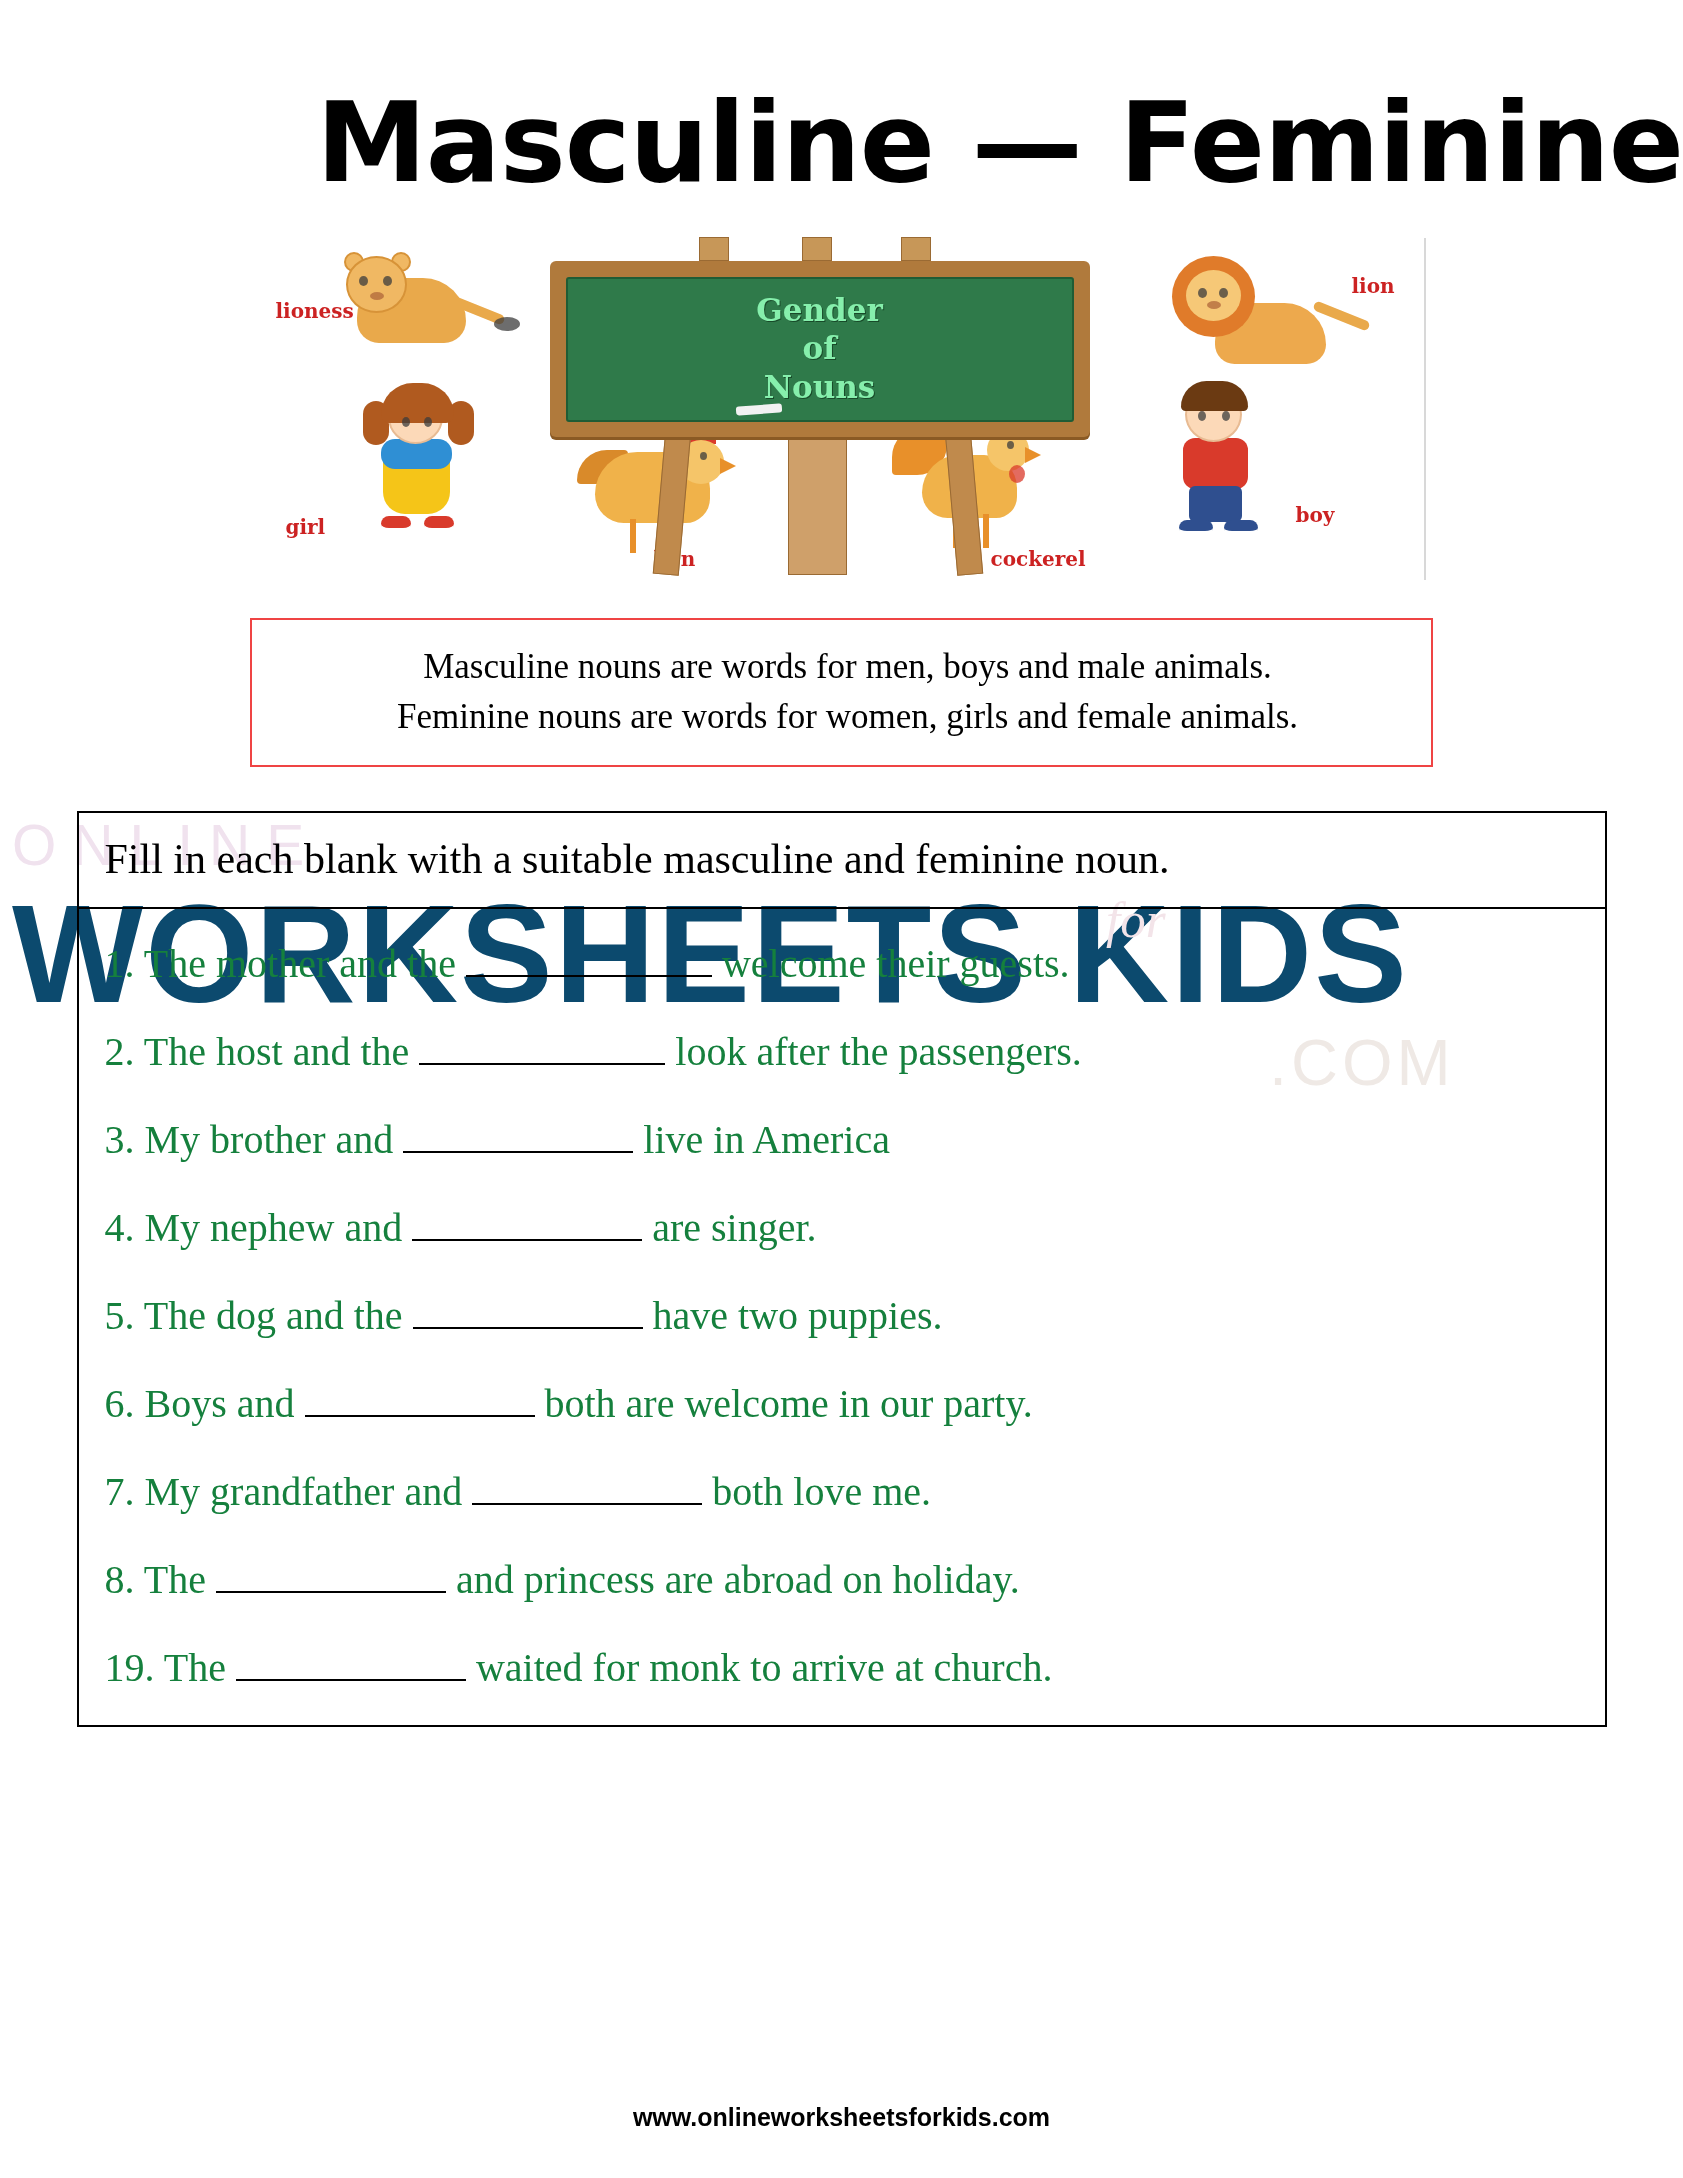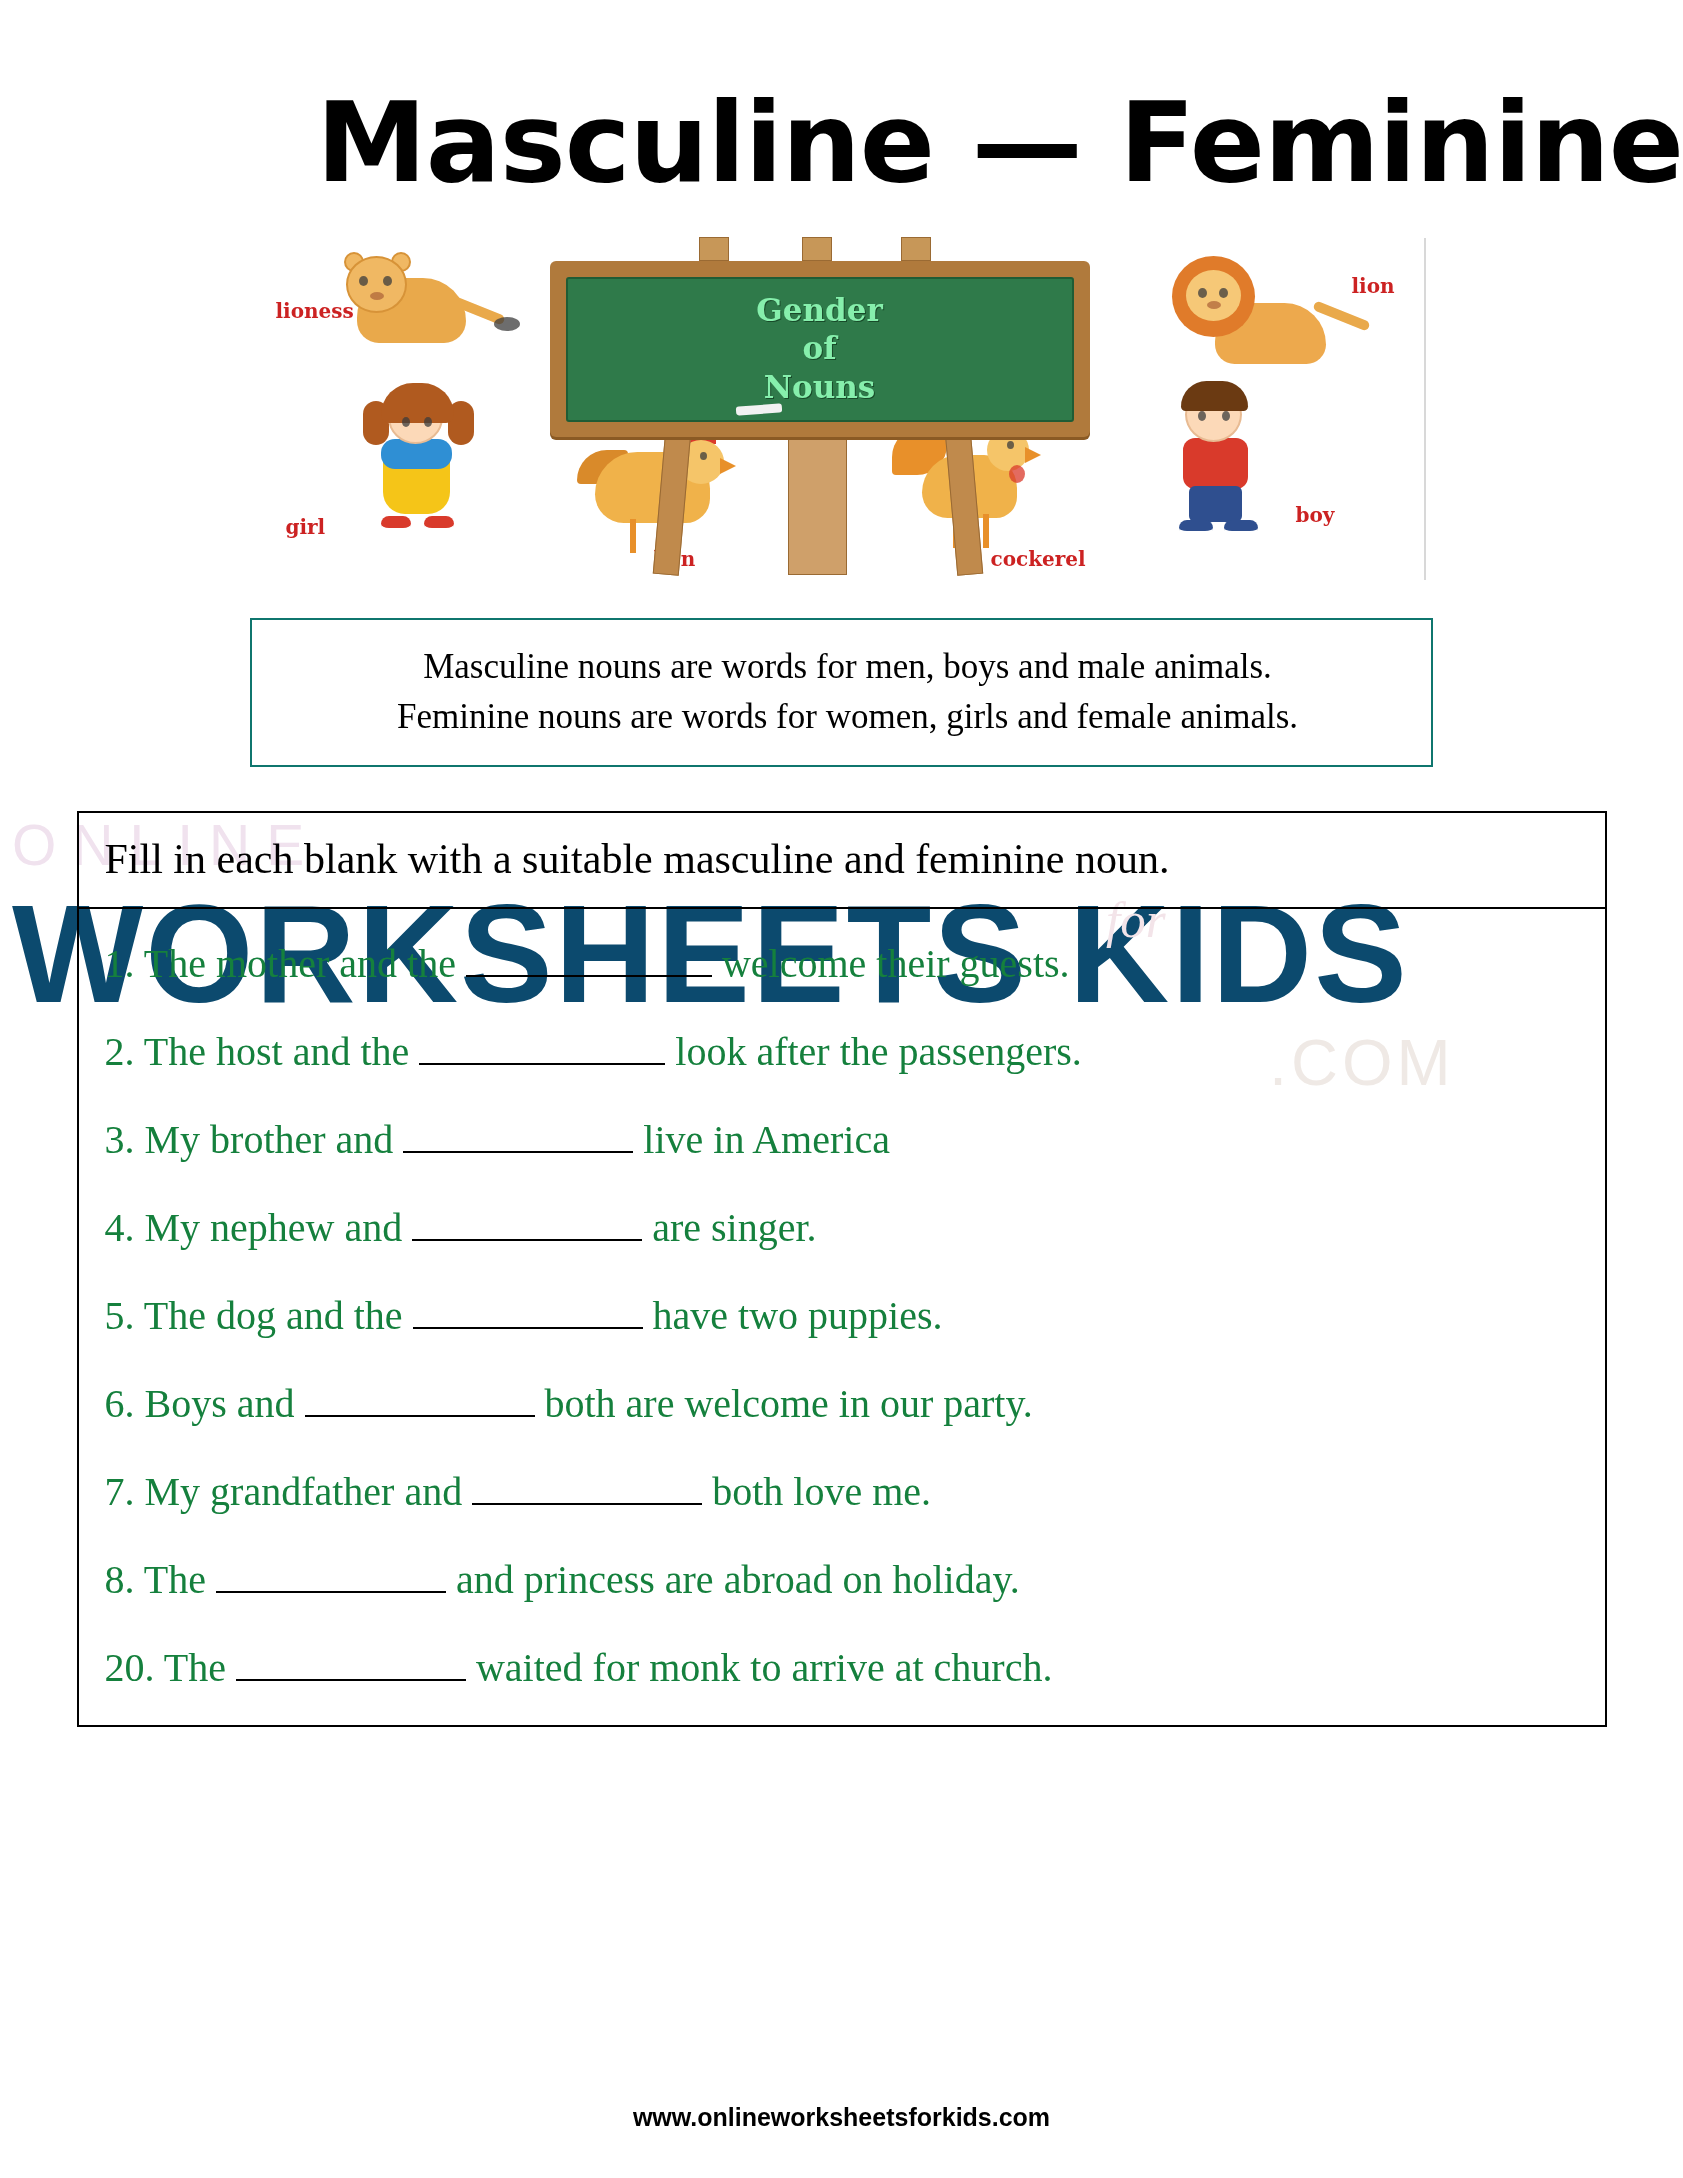--- a/index.html
+++ b/index.html
@@ -342,21 +342,21 @@
     position: absolute; width: 6px; height: 34px;
     background: #e8902a;
   }
 
   
   .def-box {
     position: relative;
     z-index: 2;
     width: 1183px;
     margin: 38px auto 0 auto;
-    border: 2px solid #0f766e;
+    border: 2px solid #ef4444;
     padding: 22px 8px 24px 20px;
     text-align: center;
     background: transparent;
   }
   .def-line {
     font-size: 35px;
     line-height: 1.42;
     color: #000000;
   }
 
@@ -582,21 +582,21 @@
 
       <div class="q">
         <span>8.</span>
         <span>The</span>
         <span class="blank b-med"></span>
         <span>and princess are abroad on holiday.</span>
       </div>
 
 
       <div class="q">
-        <span>20.</span>
+        <span>19.</span>
         <span>The</span>
         <span class="blank b-med"></span>
         <span>waited for monk to arrive at church.</span>
       </div>
 
     </div>
   </div>
 
   <div class="footer">www.onlineworksheetsforkids.com</div>
 

